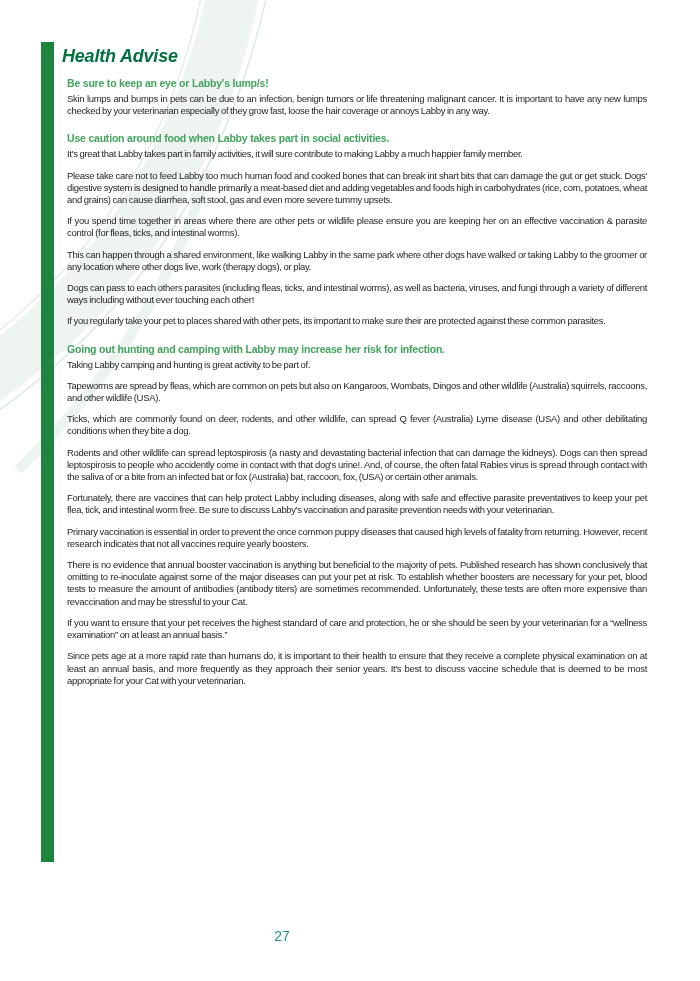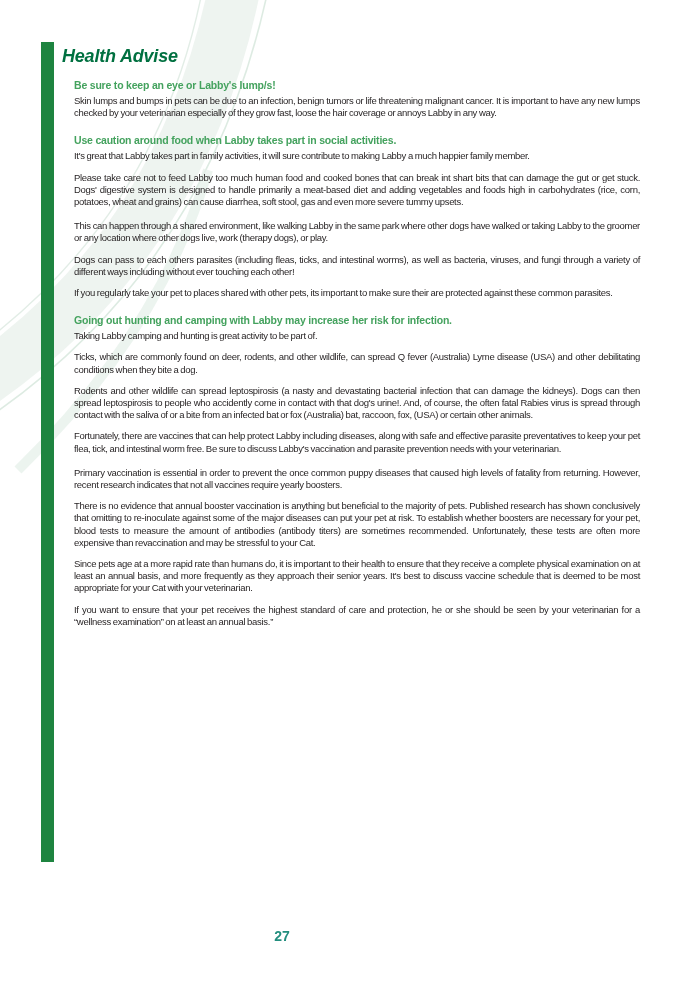--- a/index.html
+++ b/index.html
@@ -19,37 +19,37 @@
     position:absolute;left:41px;top:42px;width:13px;height:820px;
     background:#1e8440;z-index:2;
   }
   .content{
     position:absolute;left:62px;top:46px;width:590px;z-index:3;
   }
   .doc-title{
     font-size:18px;font-weight:bold;font-style:italic;
     color:#007040;margin:0 0 10px 0;letter-spacing:-0.2px;
   }
-  .section{margin:12px;}
+  .section{margin:5px;}
   .sec-heading{
     font-size:10.5px;font-weight:bold;color:#44a25e;
     margin:15px 0 4px 0;letter-spacing:-0.2px;
   }
   .section:first-of-type .sec-heading{margin-top:6px;}
   .para{
     font-size:9.5px;line-height:12.2px;margin:0 0 9px 0;
     letter-spacing:-0.3px;word-spacing:-0.5px;
     text-align:justify;color:#231f20;
   }
   .logo{
     position:absolute;left:462px;top:838px;z-index:1;
   }
   .page-number{
     position:absolute;left:0;top:928px;width:564px;text-align:center;
-    font-size:14px;font-weight:bold;color:#238e7e;z-index:3;
+    font-size:14px;font-weight:normal;color:#238e7e;z-index:3;
   }
 </style>
 </head>
 <body>
 
 <div class="page">
 
   <svg class="watermark" width="700" height="981" viewBox="0 0 700 981" aria-hidden="true">
     <path d="M 238,-30 C 205,150 120,290 -30,390" fill="none" stroke="#ecf3ee" stroke-width="52" opacity="0.9"></path>
     <path d="M 272,-30 C 235,165 140,315 -15,420" fill="none" stroke="#cfe2d6" stroke-width="1.6" opacity="0.7"></path>
@@ -63,38 +63,40 @@
     <h1 class="doc-title">Health Advise</h1>
     <div>
         <section class="section">
           <h2 class="sec-heading">Be sure to keep an eye or Labby's lump/s!</h2>
           <p class="para">Skin lumps and bumps in pets can be due to an infection, benign tumors or life threatening malignant cancer. It is important to have any new lumps checked by your veterinarian especially of they grow fast, loose the hair coverage or annoys Labby in any way.</p>
         </section>
         <section class="section">
           <h2 class="sec-heading">Use caution around food when Labby takes part in social activities.</h2>
           <p class="para">It's great that Labby takes part in family activities, it will sure contribute to making Labby a much happier family member.</p>
           <p class="para">Please take care not to feed Labby too much human food and cooked bones that can break int shart bits that can damage the gut or get stuck. Dogs' digestive system is designed to handle primarily a meat-based diet and adding vegetables and foods high in carbohydrates (rice, corn, potatoes, wheat and grains) can cause diarrhea, soft stool, gas and even more severe tummy upsets.</p>
+          <p class="para">If you spend time together in areas where there are other pets or wildlife please ensure you are keeping her on an effective vaccination &amp; parasite control (for fleas, ticks, and intestinal worms).</p>
         </section>
         <section class="section">
           <p class="para">This can happen through a shared environment, like walking Labby in the same park where other dogs have walked or taking Labby to the groomer or any location where other dogs live, work (therapy dogs), or play.</p>
           <p class="para">Dogs can pass to each others parasites (including fleas, ticks, and intestinal worms), as well as bacteria, viruses, and fungi through a variety of different ways including without ever touching each other!</p>
           <p class="para">If you regularly take your pet to places shared with other pets, its important to make sure their are protected against these common parasites.</p>
         </section>
         <section class="section">
           <h2 class="sec-heading">Going out hunting and camping with Labby may increase her risk for infection.</h2>
           <p class="para">Taking Labby camping and hunting is great activity to be part of.</p>
+          <p class="para">Tapeworms are spread by fleas, which are common on pets but also on Kangaroos, Wombats, Dingos and other wildlife (Australia) squirrels, raccoons, and other wildlife (USA).</p>
           <p class="para">Ticks, which are commonly found on deer, rodents, and other wildlife, can spread Q fever (Australia) Lyme disease (USA) and other debilitating conditions when they bite a dog.</p>
           <p class="para">Rodents and other wildlife can spread leptospirosis (a nasty and devastating bacterial infection that can damage the kidneys). Dogs can then spread leptospirosis to people who accidently come in contact with that dog's urine!. And, of course, the often fatal Rabies virus is spread through contact with the saliva of or a bite from an infected bat or fox (Australia) bat, raccoon, fox, (USA) or certain other animals.</p>
           <p class="para">Fortunately, there are vaccines that can help protect Labby including diseases, along with safe and effective parasite preventatives to keep your pet  flea, tick, and intestinal worm free. Be sure to discuss Labby's vaccination and parasite prevention needs with your veterinarian.</p>
         </section>
         <section class="section">
           <p class="para">Primary vaccination is essential in order to prevent the once common puppy diseases that caused high levels of fatality from returning. However, recent research indicates that not all vaccines require yearly boosters.</p>
           <p class="para">There is no evidence that annual booster vaccination is anything but beneficial to the majority of pets. Published research has shown conclusively that omitting to re-inoculate against some of the major diseases can put your pet at risk. To establish whether boosters are necessary for your pet, blood tests to measure the amount of antibodies (antibody titers) are sometimes recommended. Unfortunately, these tests are often more expensive than revaccination and may be stressful to your Cat.</p>
+          <p class="para">If you want to ensure that your pet receives the highest standard of care and protection, he or she should be seen by your veterinarian for a  “wellness examination” on at least an annual basis.”</p>
           <p class="para">Since pets age at a more rapid rate than humans do, it is important to their health to ensure that they receive a complete physical examination on at least an annual basis, and more frequently as they approach their senior years. It's best to discuss vaccine schedule that is deemed to be most appropriate for your Cat with your veterinarian.</p>
-          <p class="para">If you want to ensure that your pet receives the highest standard of care and protection, he or she should be seen by your veterinarian for a  “wellness examination” on at least an annual basis.”</p>
         </section>
       </div>
   </div>
 
 
   <div class="page-number">27</div>
 
 </div>
 
 </body></html>

